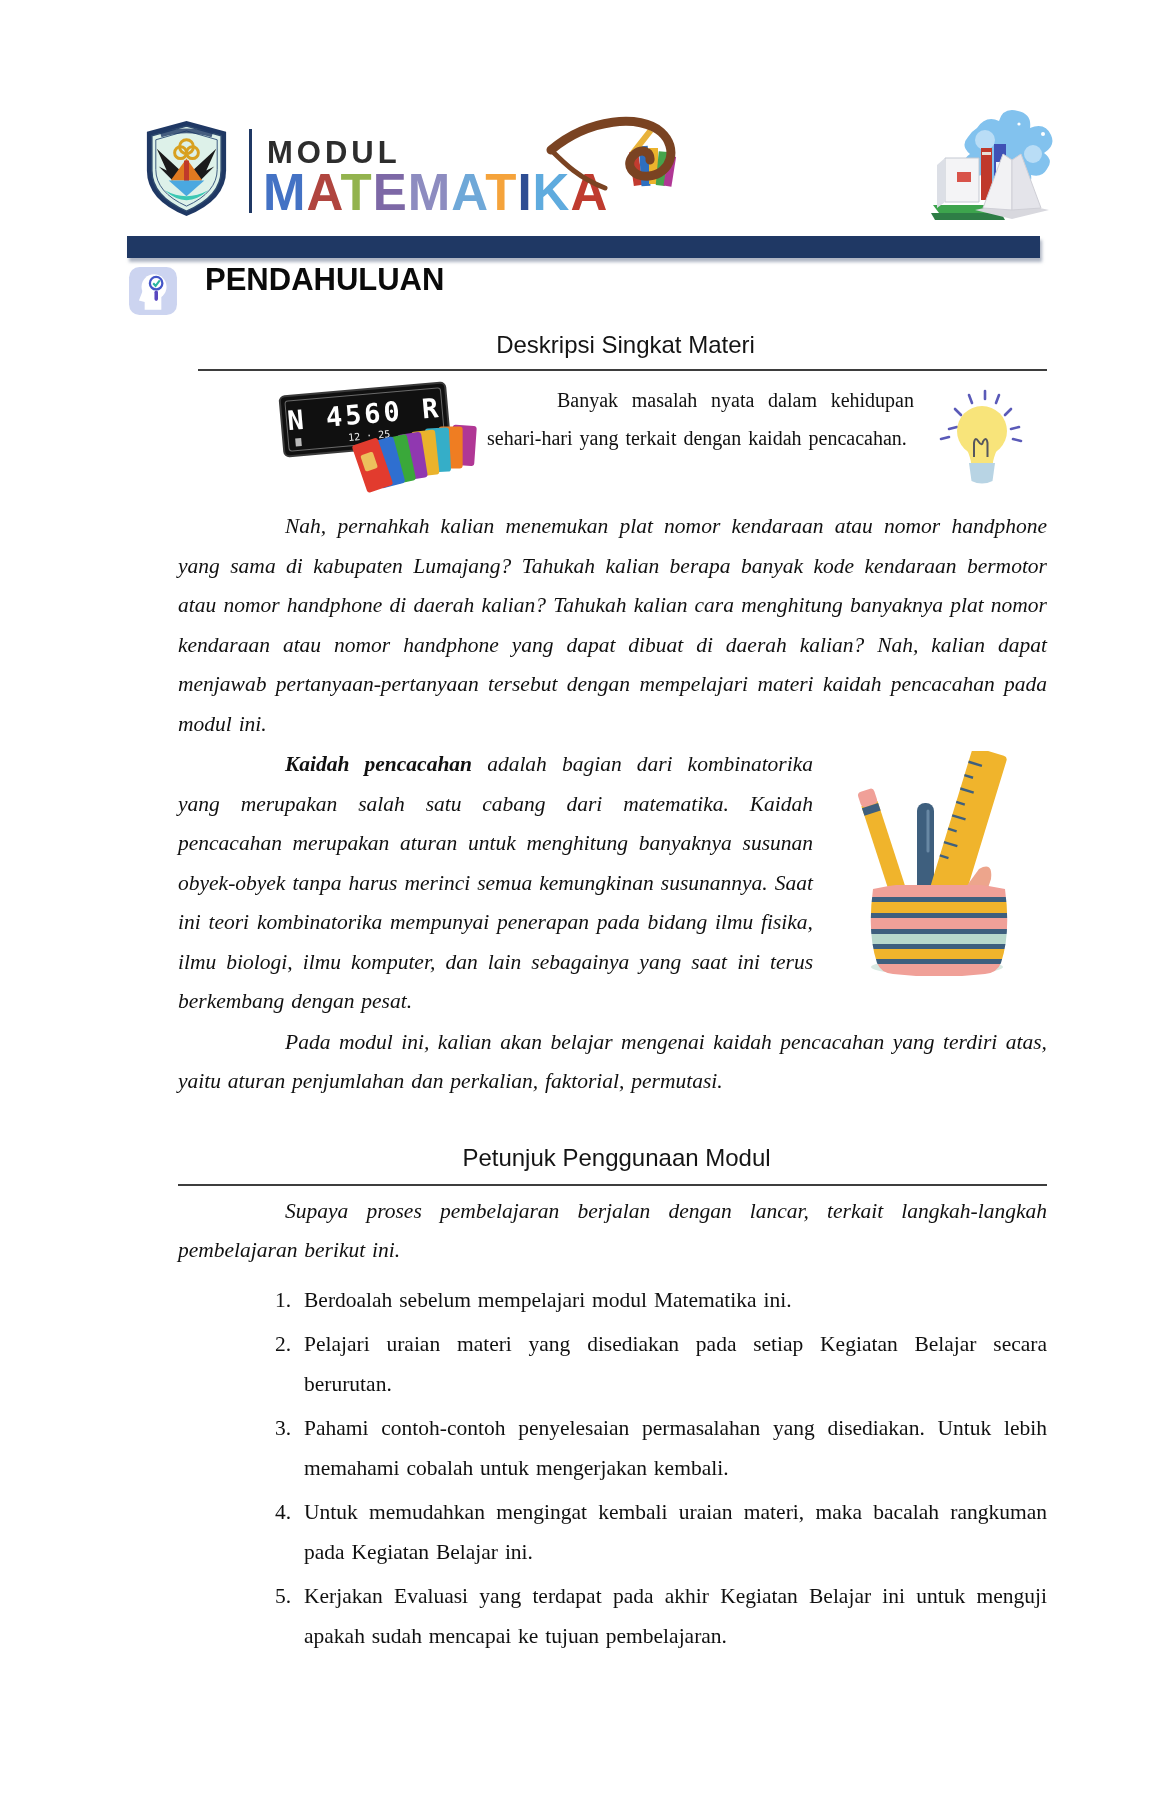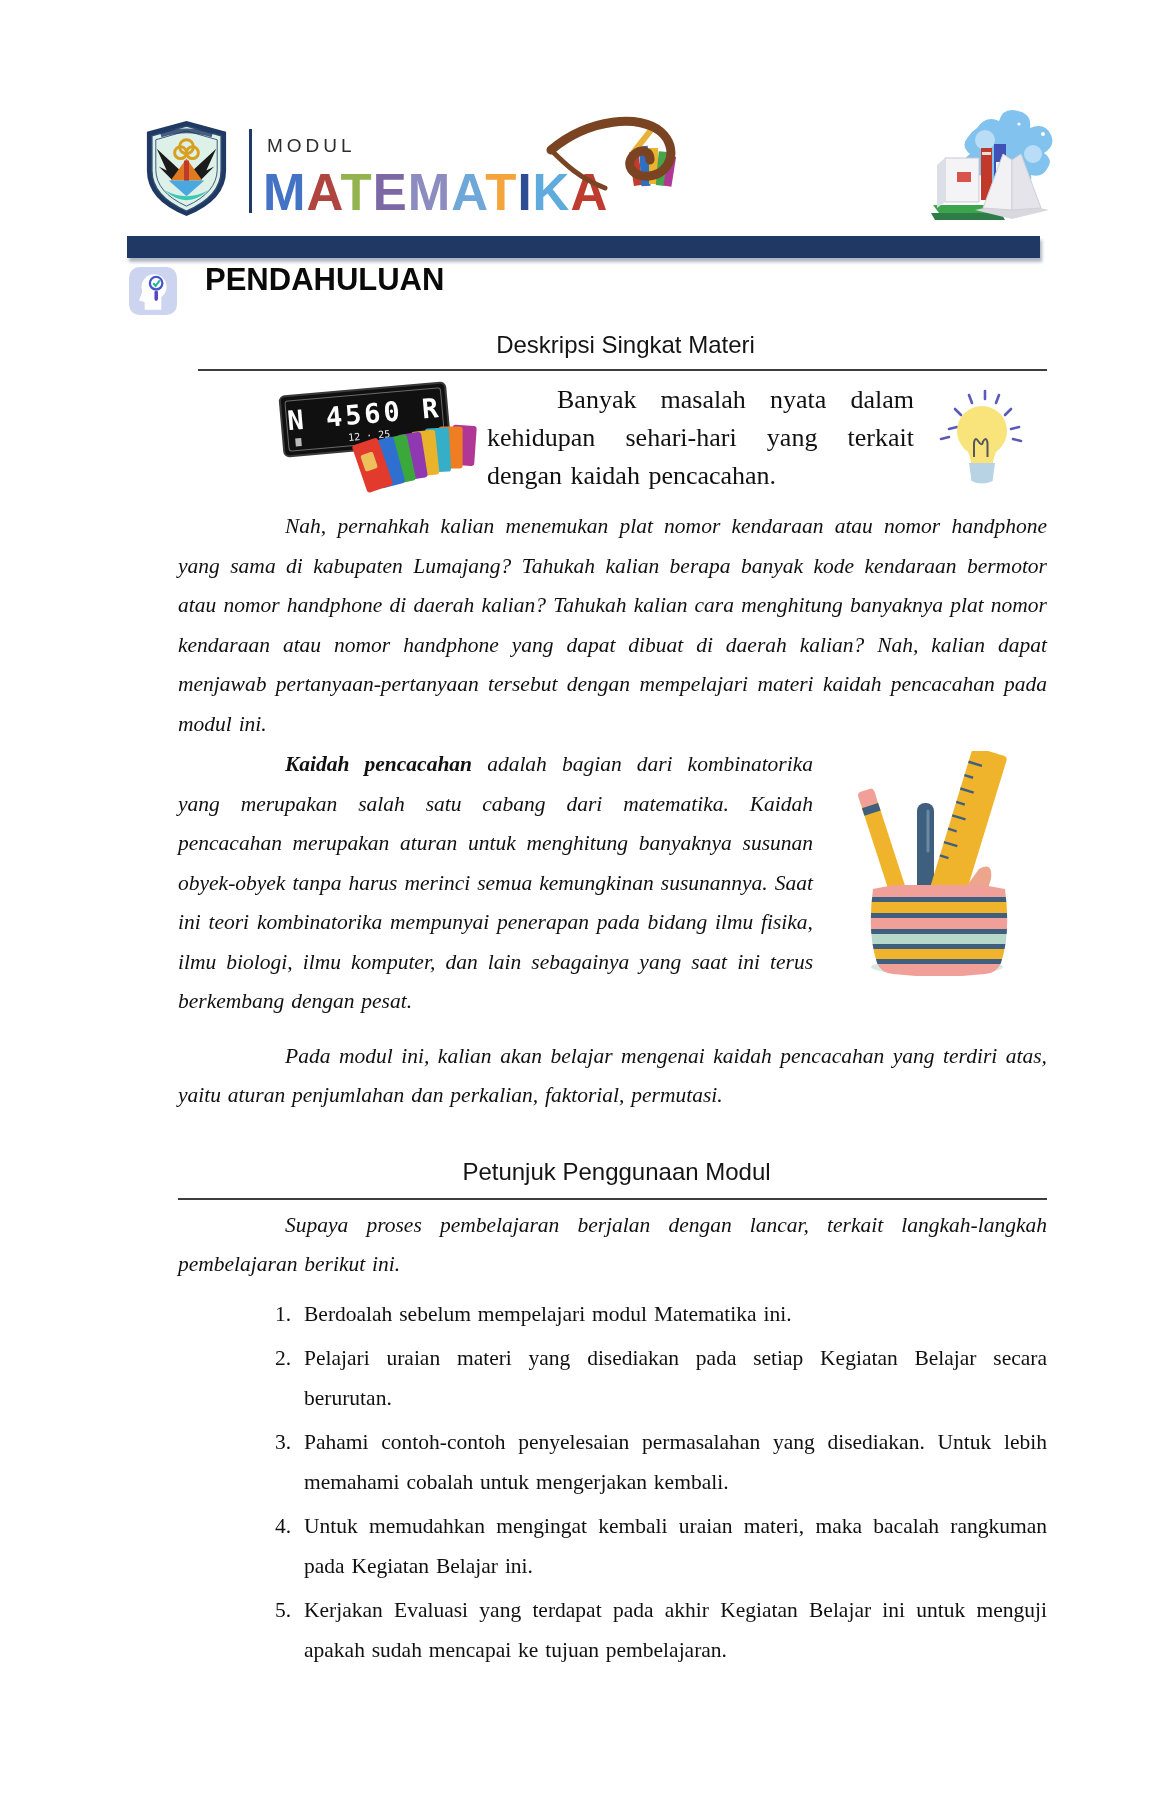--- a/index.html
+++ b/index.html
@@ -3,21 +3,21 @@
 <meta charset="utf-8">
 <style>
   html,body{margin:0;padding:0;background:#fff;}
   .page{position:relative;width:1173px;height:1800px;background:#fff;overflow:hidden;
         font-family:"Liberation Serif",serif;color:#101010;}
 
   
   .logo{position:absolute;left:137px;top:119px;width:99px;height:99px;}
   .hdr-divider{position:absolute;left:249px;top:129px;width:3px;height:84px;background:#1f3864;}
   .kicker{position:absolute;left:267px;top:135px;font-family:"Liberation Sans",sans-serif;
-          font-size:19px;font-weight:400;letter-spacing:4px;color:#2d2d2d;}
+          font-size:31px;font-weight:700;letter-spacing:4px;color:#2d2d2d;}
   .big-title{position:absolute;left:263px;top:163px;font-family:"Liberation Sans",sans-serif;
           font-size:51px;font-weight:800;letter-spacing:1px;white-space:nowrap;}
   .swirl{position:absolute;left:545px;top:112px;}
   .books-ill{position:absolute;left:915px;top:110px;}
   .header-bar{position:absolute;left:127px;top:236px;width:913px;height:22px;background:#1f3864;
           box-shadow:2px 4px 3px rgba(110,122,148,.55);}
 
   
   .pend-icon{position:absolute;left:128px;top:266px;width:50px;height:50px;}
   .pend-title{position:absolute;left:205px;top:262px;font-family:"Liberation Sans",sans-serif;
@@ -26,31 +26,31 @@
   
   .content{position:absolute;left:178px;top:331px;width:869px;}
   .subhead{margin:0 0 0 26px;font-family:"Liberation Sans",sans-serif;font-size:24px;
            font-weight:400;color:#141414;text-align:center;}
   .rule{border:none;border-top:2px solid #3d3d3d;margin:10px 0 0 20px;}
   .rule2{border:none;border-top:2px solid #3d3d3d;margin:12px 0 0 0;}
 
   .intro-row{display:flex;margin-top:6px;}
   .intro-left{width:309px;position:relative;height:126px;}
   .intro-left svg{position:absolute;left:92px;top:0;}
-  .intro-text{flex:1;font-size:26px;line-height:38px;text-align:justify;text-indent:70px;
+  .intro-text{flex:1;font-size:20px;line-height:38px;text-align:justify;text-indent:70px;
               word-spacing:2px;margin:0;padding-top:4px;}
   .intro-right{width:133px;display:flex;justify-content:center;}
   .intro-right svg{margin-top:10px;}
 
   .para{font-size:21.5px;line-height:39.5px;text-align:justify;text-indent:107px;
         word-spacing:1.5px;margin:0;font-style:italic;}
   .p1{margin-top:4px;}
   .p2{margin-top:1px;}
   .cup{float:right;width:212px;height:226px;margin:6px 2px 2px 20px;}
-  .p3{margin-top:15px;}
+  .p3{margin-top:1px;}
 
   .petunjuk-gap{height:42px;}
   .list{font-size:21.5px;line-height:39.5px;text-align:justify;word-spacing:1.5px;
         margin:10px 0 0 0;padding-left:100px;}
   .list li{margin-bottom:5px;padding-left:6px;margin-left:20px;}
   b.lead{font-weight:700;}
 </style>
 </head>
 <body>
 

